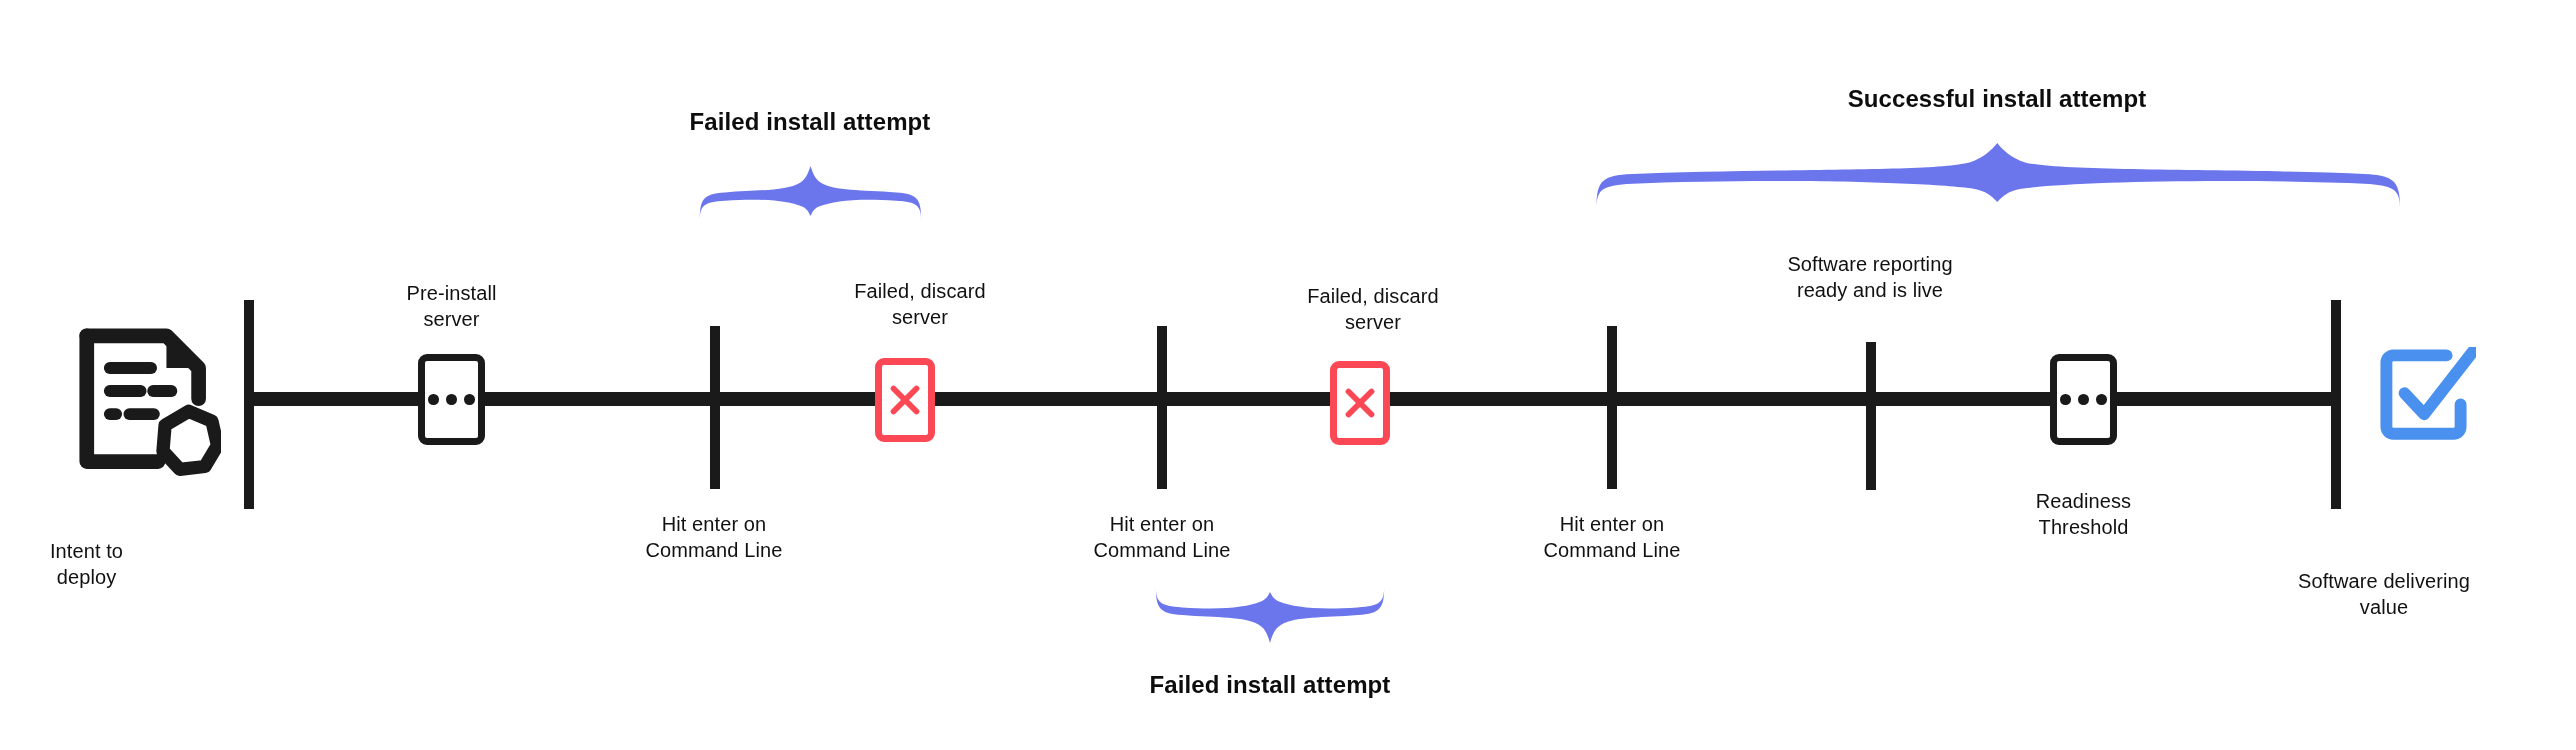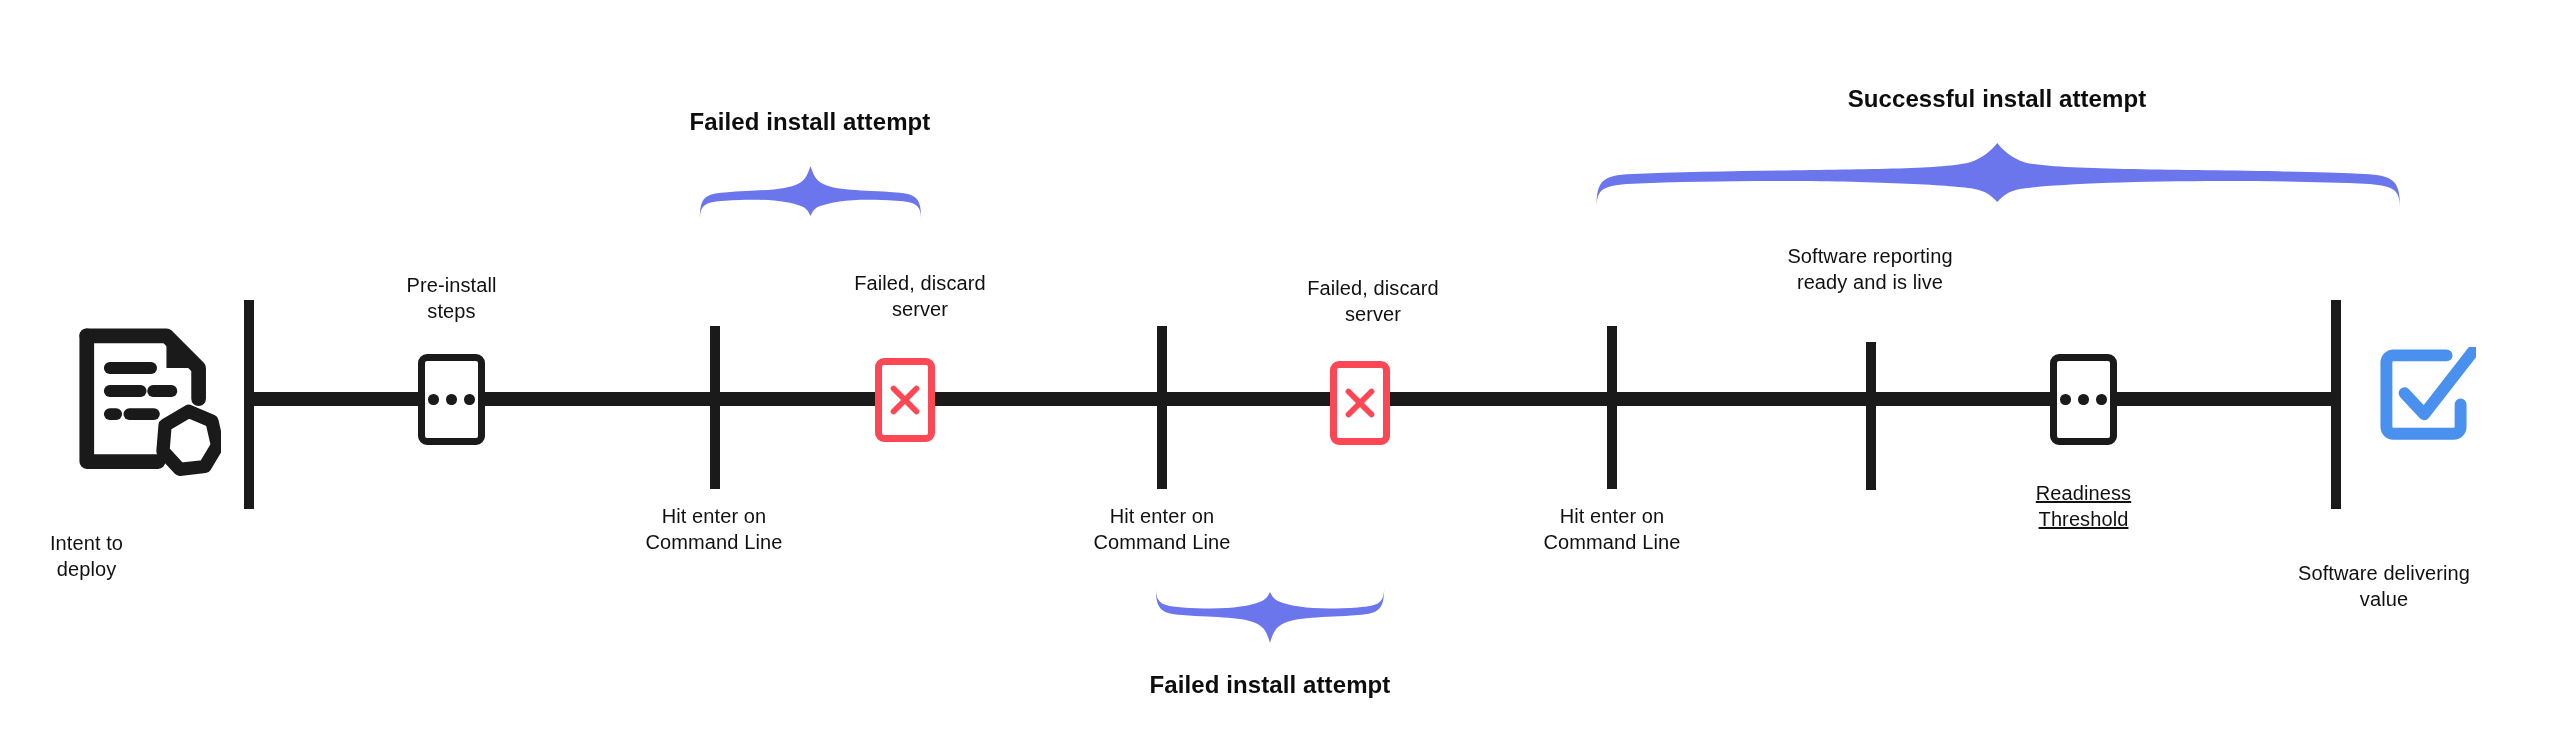--- a/index.html
+++ b/index.html
@@ -28,20 +28,21 @@
   
   .label {
     position: absolute;
     color: #111111;
     font-size: 20px;
     line-height: 1.30;
     text-align: center;
     font-weight: 400;
     white-space: pre-line;
     letter-spacing: 0.1px;
+    margin-top: 8px;
   }
   .brace-title {
     position: absolute;
     color: #0d0d0d;
     font-size: 24px;
     font-weight: 700;
     text-align: center;
     letter-spacing: 0.1px;
     white-space: nowrap;
   }
@@ -107,21 +108,21 @@
       <line x1="57" y1="126" x2="66" y2="126" stroke="#1a1a1a" stroke-width="17" stroke-linecap="round"></line>
       <line x1="85" y1="126" x2="120" y2="126" stroke="#1a1a1a" stroke-width="17" stroke-linecap="round"></line>
 
       <path d="M170 122 L203 136 L211 171 L193 201 L157 205 L133 179 L136 142 Z" fill="none" stroke="#1a1a1a" stroke-width="19" stroke-linejoin="round"></path>
     </svg>
   </div>
   <div class="label" style="left:3px; top:530px; width:167px;">Intent to
 deploy</div>
 
   <div class="label" style="left:368px; top:272px; width:167px;">Pre-install
-steps</div>
+server</div>
   <div class="dots-box" style="left:418px; top:354px; width:67px; height:91px;">
     <i></i>
     <i></i>
     <i></i>
   </div>
 
   <div class="label" style="left:627px; top:503px; width:174px;">Hit enter on
 Command Line</div>
 
   <div class="label" style="left:833px; top:270px; width:174px;">Failed, discard
@@ -149,21 +150,21 @@
 Command Line</div>
 
   <div class="label" style="left:1748px; top:243px; width:244px;">Software reporting
 ready and is live</div>
 
   <div class="dots-box" style="left:2050px; top:354px; width:67px; height:91px;">
     <i></i>
     <i></i>
     <i></i>
   </div>
-  <div class="label" style="left:2000px; top:480px; width:167px;text-decoration:underline;">Readiness
+  <div class="label" style="left:2000px; top:480px; width:167px;">Readiness
 Threshold</div>
 
   <div class="check-icon" style="left:2378px; top:347px; width:98px; height:95px;">
     <svg viewBox="0 0 140 136" xmlns="http://www.w3.org/2000/svg">
 
       <path d="M98 12 H22 A10 10 0 0 0 12 22 V114 A10 10 0 0 0 22 124 H108 A10 10 0 0 0 118 114 V82" fill="none" stroke="#4a90ee" stroke-width="17" stroke-linecap="round" stroke-linejoin="round"></path>
 
       <path d="M38 66 L66 96 L136 6" fill="none" stroke="#4a90ee" stroke-width="17" stroke-linecap="round" stroke-linejoin="round"></path>
     </svg>
   </div>

